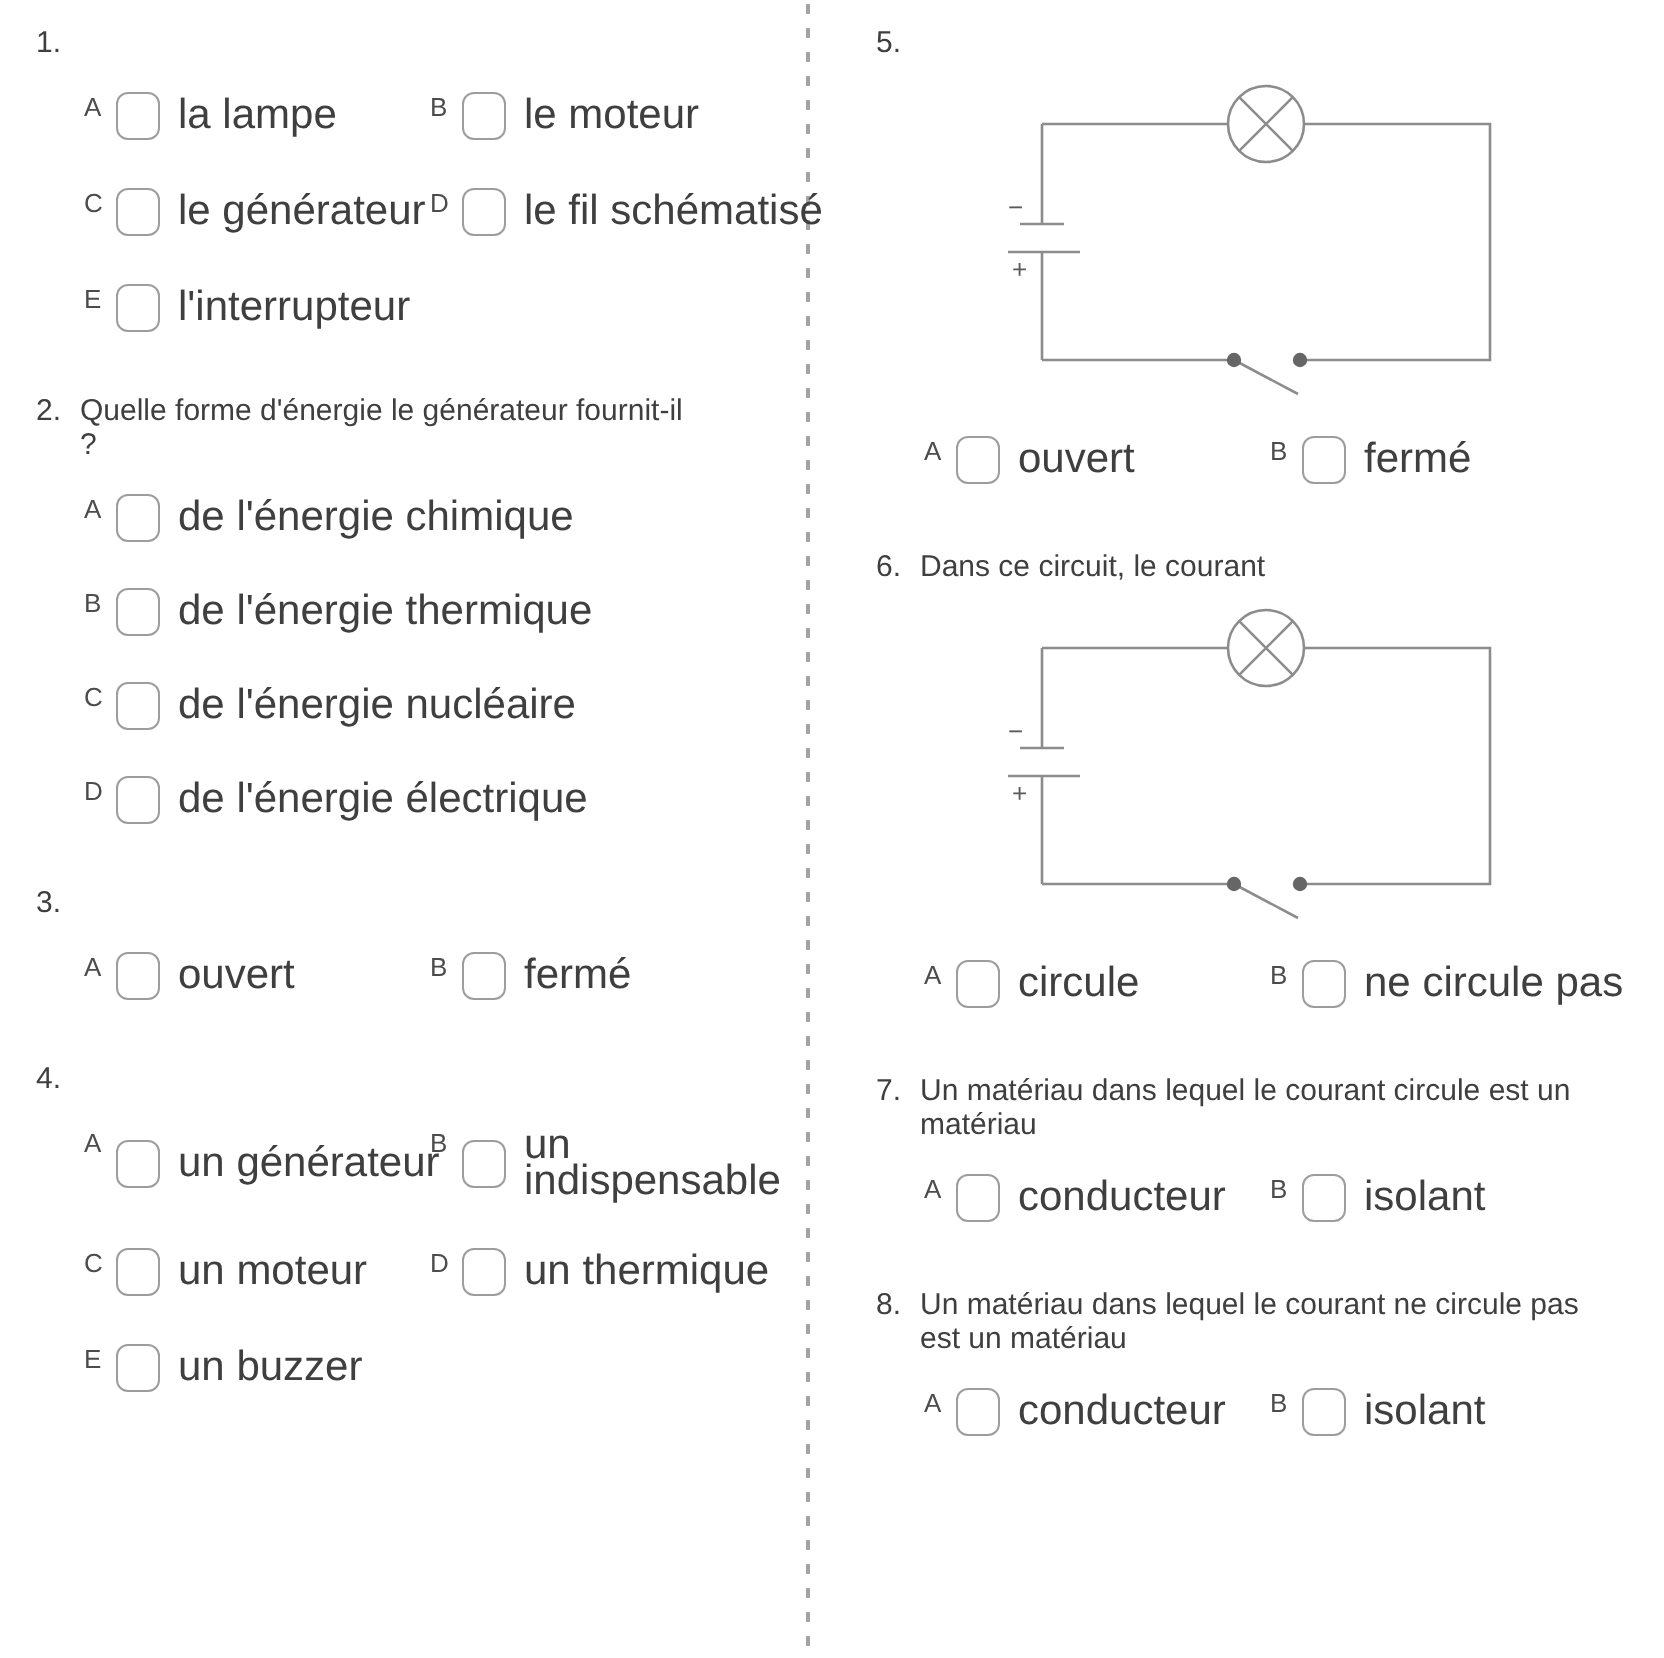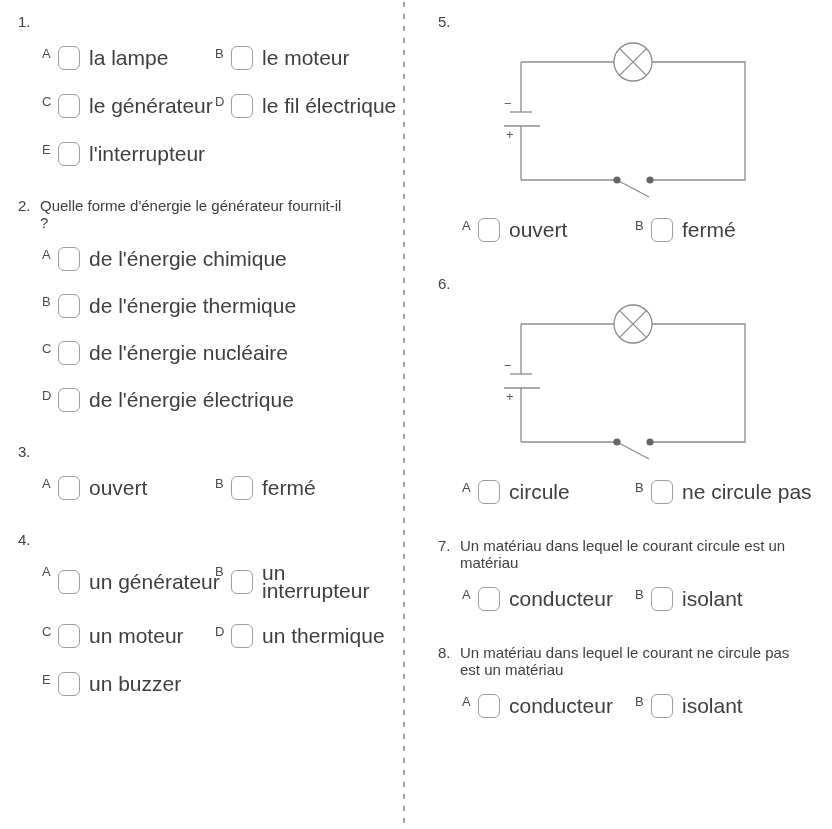--- a/index.html
+++ b/index.html
@@ -58,21 +58,21 @@
         <span class="opt-label">le moteur</span>
       </div>
       <div class="opt">
         <span class="opt-letter">C</span>
         <span class="opt-box"></span>
         <span class="opt-label">le générateur</span>
       </div>
       <div class="opt">
         <span class="opt-letter">D</span>
         <span class="opt-box"></span>
-        <span class="opt-label">le fil électrique</span>
+        <span class="opt-label">le fil schématisé</span>
       </div>
       <div class="opt">
         <span class="opt-letter">E</span>
         <span class="opt-box"></span>
         <span class="opt-label">l'interrupteur</span>
       </div>
     </div>
   </section>
 
   <section class="question">
@@ -128,21 +128,21 @@
     </div>
     <div class="opts cols2">
       <div class="opt">
         <span class="opt-letter">A</span>
         <span class="opt-box"></span>
         <span class="opt-label">un générateur</span>
       </div>
       <div class="opt">
         <span class="opt-letter">B</span>
         <span class="opt-box"></span>
-        <span class="opt-label wrap2">un interrupteur</span>
+        <span class="opt-label wrap2">un indispensable</span>
       </div>
       <div class="opt">
         <span class="opt-letter">C</span>
         <span class="opt-box"></span>
         <span class="opt-label">un moteur</span>
       </div>
       <div class="opt">
         <span class="opt-letter">D</span>
         <span class="opt-box"></span>
         <span class="opt-label">un thermique</span>
@@ -198,20 +198,21 @@
         <span class="opt-letter">B</span>
         <span class="opt-box"></span>
         <span class="opt-label">fermé</span>
       </div>
     </div>
   </section>
 
   <section class="question">
     <div class="q-head">
       <span class="q-num">6.</span>
+      <span class="q-text">Dans ce circuit, le courant</span>
     </div>
     <svg class="circuit" width="248" height="162" viewBox="0 0 248 162">
       <g stroke="#8c8c8c" stroke-width="1.3" fill="none">
         <path d="M19 22 H112"></path>
         <g>
           <circle cx="131" cy="22" r="19"></circle>
           <path d="M117.6 8.6 L144.4 35.4 M117.6 35.4 L144.4 8.6"></path>
         </g>
         <path d="M150 22 H243 V140 H148"></path>
         <path d="M19 140 H115"></path>

